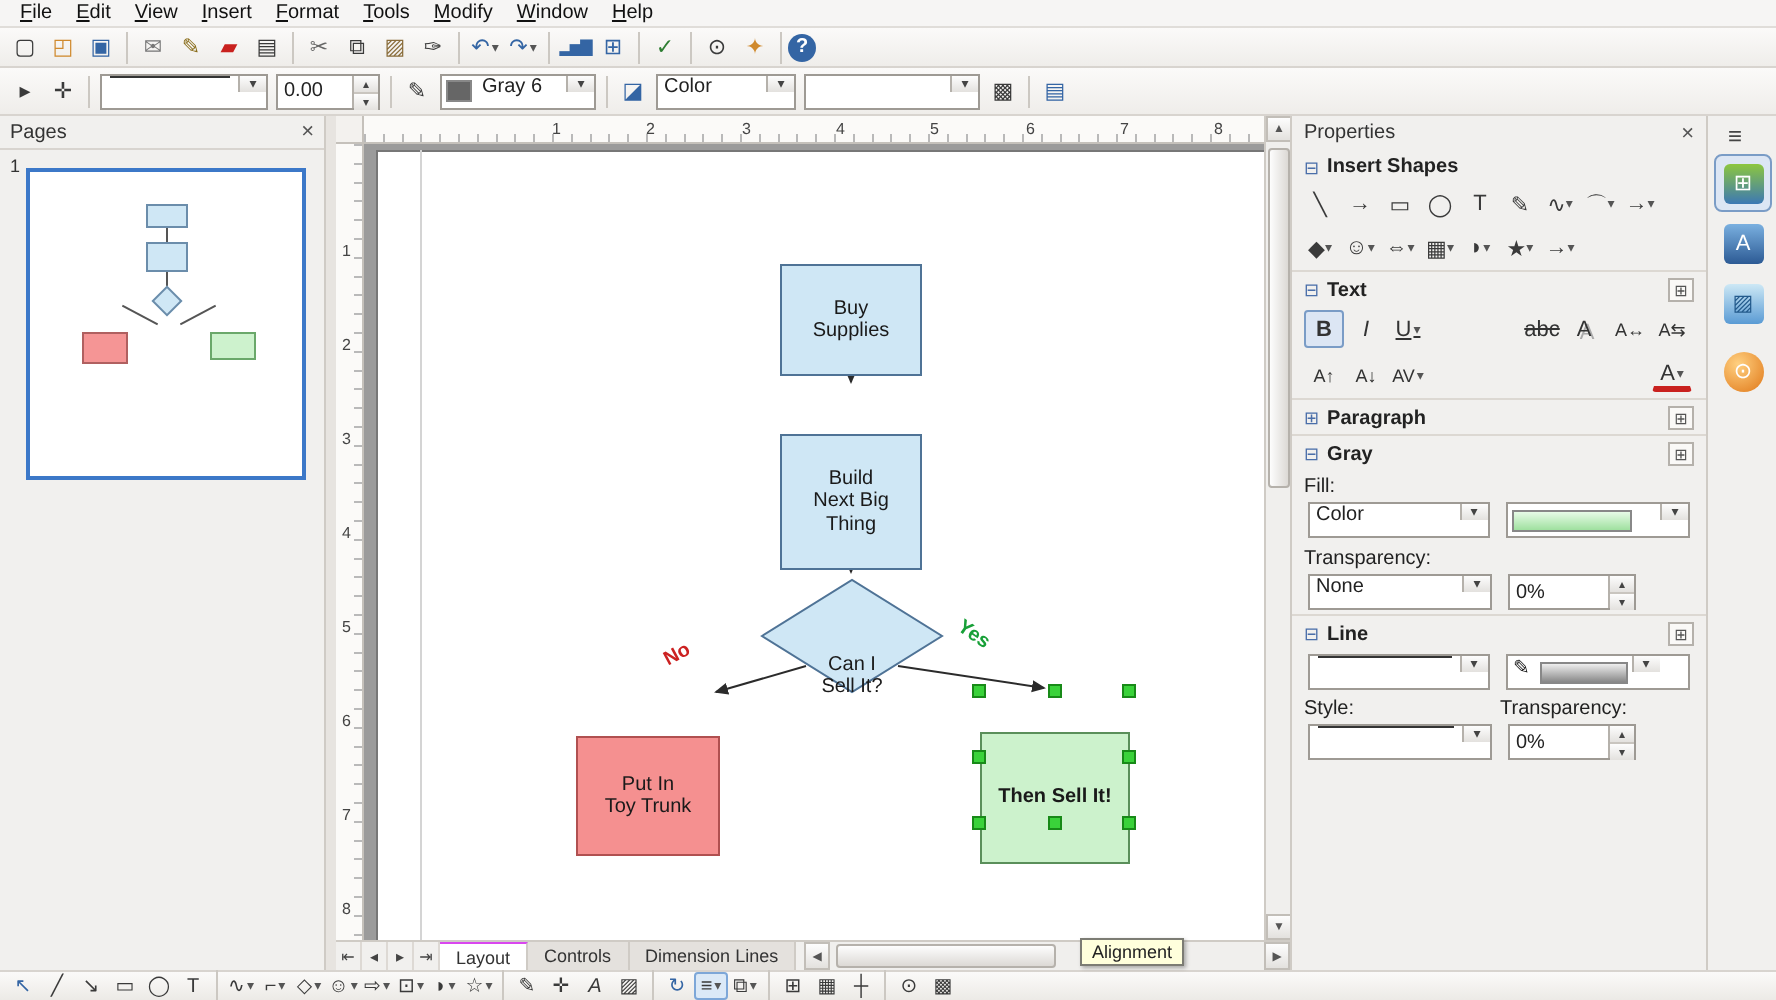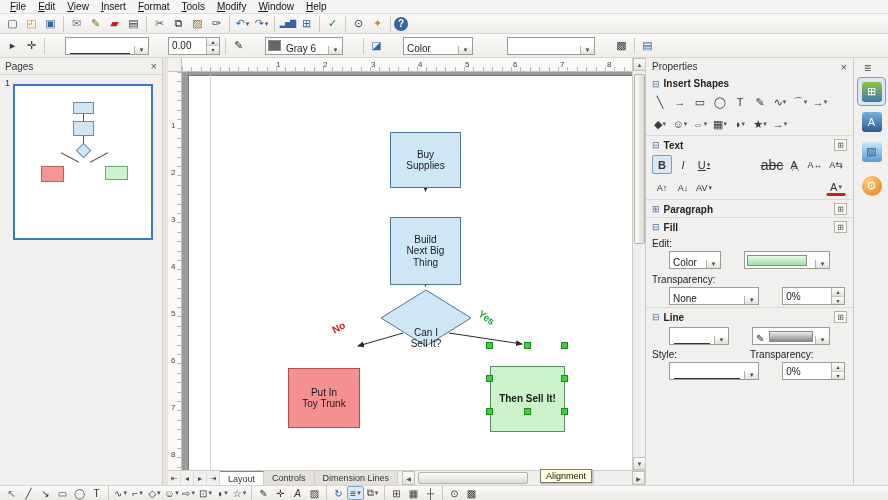--- a/index.html
+++ b/index.html
@@ -16,22 +16,22 @@
 
   
   .toolbar { position:absolute; left:0; width:888px; background:linear-gradient(#fbfaf9,#efedea);
              border-bottom:1px solid #d8d4cf; display:flex; align-items:center; padding:0 3px; }
   #tb1 { top:14px; height:20px; }
   #tb2 { top:34px; height:24px; }
   .tbtn { height:17px; min-width:19px; display:inline-flex; align-items:center; justify-content:center;
           border-radius:2px; font-size:11px; color:#3a3a3a; position:relative; }
   .tbtn .dd { font-size:7px; color:#555; margin-left:1px; }
   .sep { width:1px; height:16px; background:#ccc8c2; margin:0 3px; flex:0 0 auto; }
-  .combo { height:18px; background:#fff; border:1px solid #9e9a94; display:inline-flex; align-items:flex-end;
-           margin:0 17px; }
+  .combo { height:18px; background:#fff; border:1px solid #9e9a94; display:inline-flex; align-items:flex-start;
+           margin:0 2px; }
   .combo .val { flex:1; font-size:10px; display:flex; align-items:center; padding:0 3px; white-space:nowrap;
                 overflow:hidden; color:#222; }
   .combo .ddb { width:14px; background:linear-gradient(#fdfdfd,#e3e1de); border-left:1px solid #b5b1ab;
                 display:flex; align-items:center; justify-content:center; font-size:7px; color:#444; }
   .spin { height:18px; background:#fff; border:1px solid #9e9a94; display:inline-flex; margin:0 2px; }
   .spin .val { flex:1; font-size:10px; display:flex; align-items:center; padding:0 3px; }
   .spin .btns { width:13px; display:flex; flex-direction:column; border-left:1px solid #b5b1ab; }
   .spin .btns span { flex:1; font-size:6px; display:flex; align-items:center; justify-content:center;
                      background:linear-gradient(#fdfdfd,#e3e1de); color:#444; }
   .spin .btns span:first-child { border-bottom:1px solid #c9c5bf; }
@@ -124,21 +124,21 @@
   .shape-row { display:flex; align-items:center; padding:1px 4px; }
   .sbi { height:20px; min-width:20px; display:inline-flex; align-items:center; justify-content:center;
          font-size:11px; color:#3a3a3a; }
   .sbi .dd { font-size:7px; color:#555; }
   .prow { display:flex; align-items:center; padding:2px 6px; }
   .plabel { font-size:10px; color:#222; padding:3px 6px 0; }
   .fbtn { height:19px; min-width:20px; display:inline-flex; align-items:center; justify-content:center;
           font-size:11px; color:#333; border:1px solid transparent; border-radius:2px; margin-right:1px; }
   .fbtn.pressed { background:#dce6f4; border-color:#7a9cc6; }
   .fbtn .dd { font-size:7px; margin-left:1px; color:#555; }
-  .fbtn.strike { text-decoration:line-through; font-size:14px;margin-left:46px; }
+  .fbtn.strike { text-decoration:line-through; font-size:11px;margin-left:46px; }
   .fbtn.shadowed { text-shadow:1.5px 1.5px 0 #aaa; }
   .fbtn.fcolor { border-bottom:3px solid #c9211e; height:17px; }
   .grad-green { background:linear-gradient(#e7fbe7,#9fe09f); }
   .grad-gray { background:linear-gradient(#eee,#888); }
   .linepreview { flex:1; display:flex; align-items:center; padding:0 4px; }
   .linepreview i { display:block; width:100%; height:1px; background:#333; }
 
   
   #deckbar { position:absolute; left:853px; top:58px; width:35px; height:427px; background:#f1f0ee;
              border-left:1px solid #cfcbc5; }
@@ -460,24 +460,24 @@
     </div>
 
     <div class="sec" data-name="section-paragraph">
       <span class="cg" data-name="expand-icon">⊞</span>
       <span data-name="section-title">Paragraph</span>
       <span class="launch" data-name="paragraph-dialog-launcher-icon">⊞</span>
     </div>
 
     <div class="sec" data-name="section-area">
       <span class="cg" data-name="collapse-icon">⊟</span>
-      <span data-name="section-title">Fill</span>
+      <span data-name="section-title">Gray</span>
       <span class="launch" data-name="area-dialog-launcher-icon">⊞</span>
     </div>
-    <div class="plabel" data-name="fill-label">Edit:</div>
+    <div class="plabel" data-name="fill-label">Fill:</div>
     <div class="prow" data-name="fill-row">
       <span class="combo" style="width:92px" data-name="area-fill-type-combo">
         <span class="val" data-name="area-fill-type-value">Color</span>
         <span class="ddb" data-name="dropdown-arrow">▾</span>
       </span>
       <span class="combo" style="width:94px;margin-left:6px" data-name="area-fill-color-combo">
         <span class="swatch grad-green" style="width:60px" data-name="fill-color-swatch"></span>
         <span class="val" data-name="fill-color-value"></span>
         <span class="ddb" data-name="dropdown-arrow">▾</span>
       </span>

